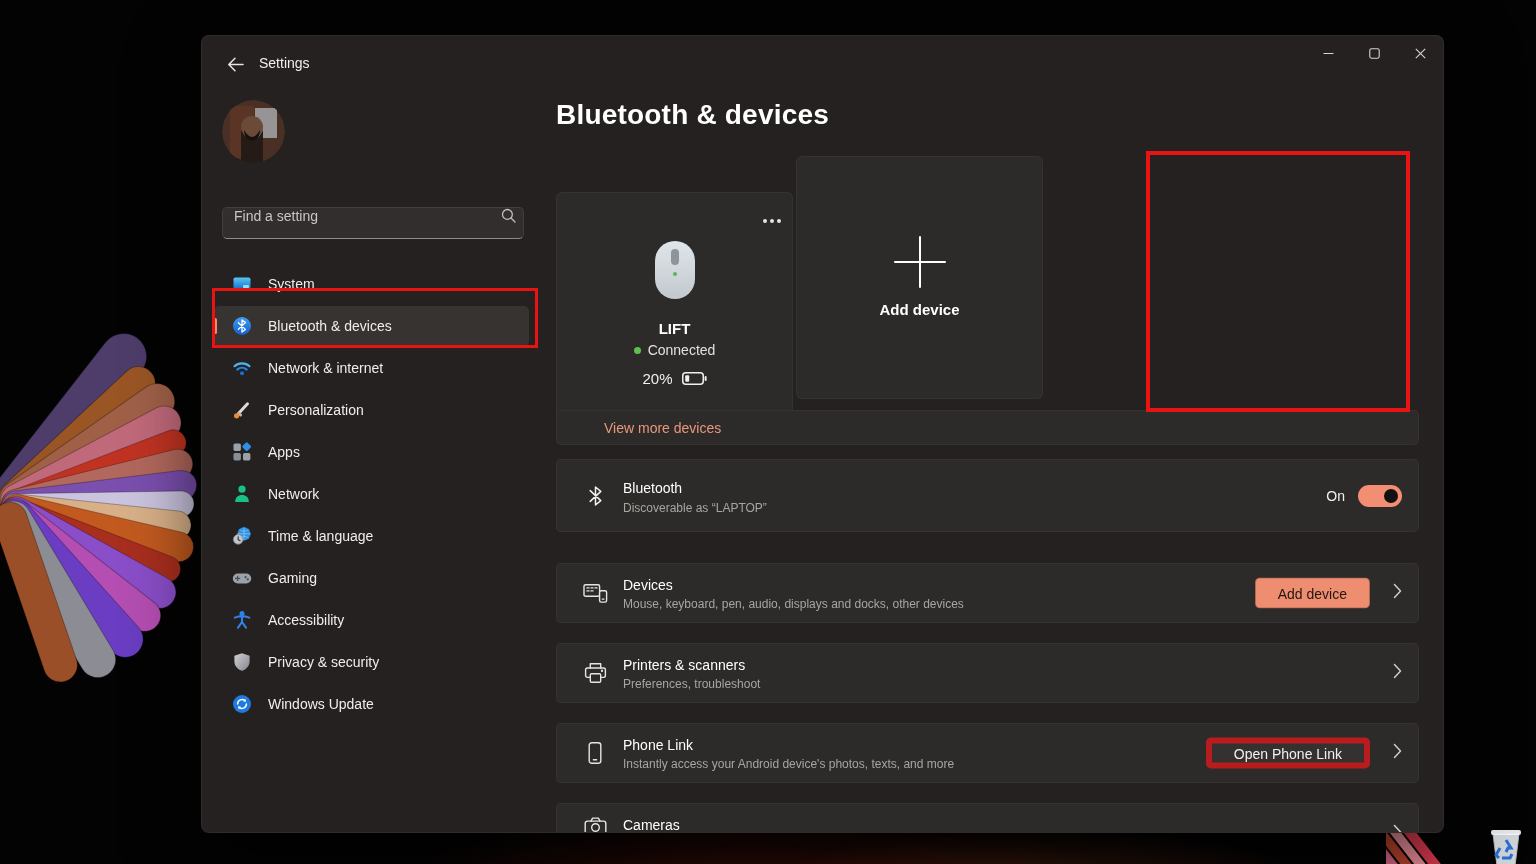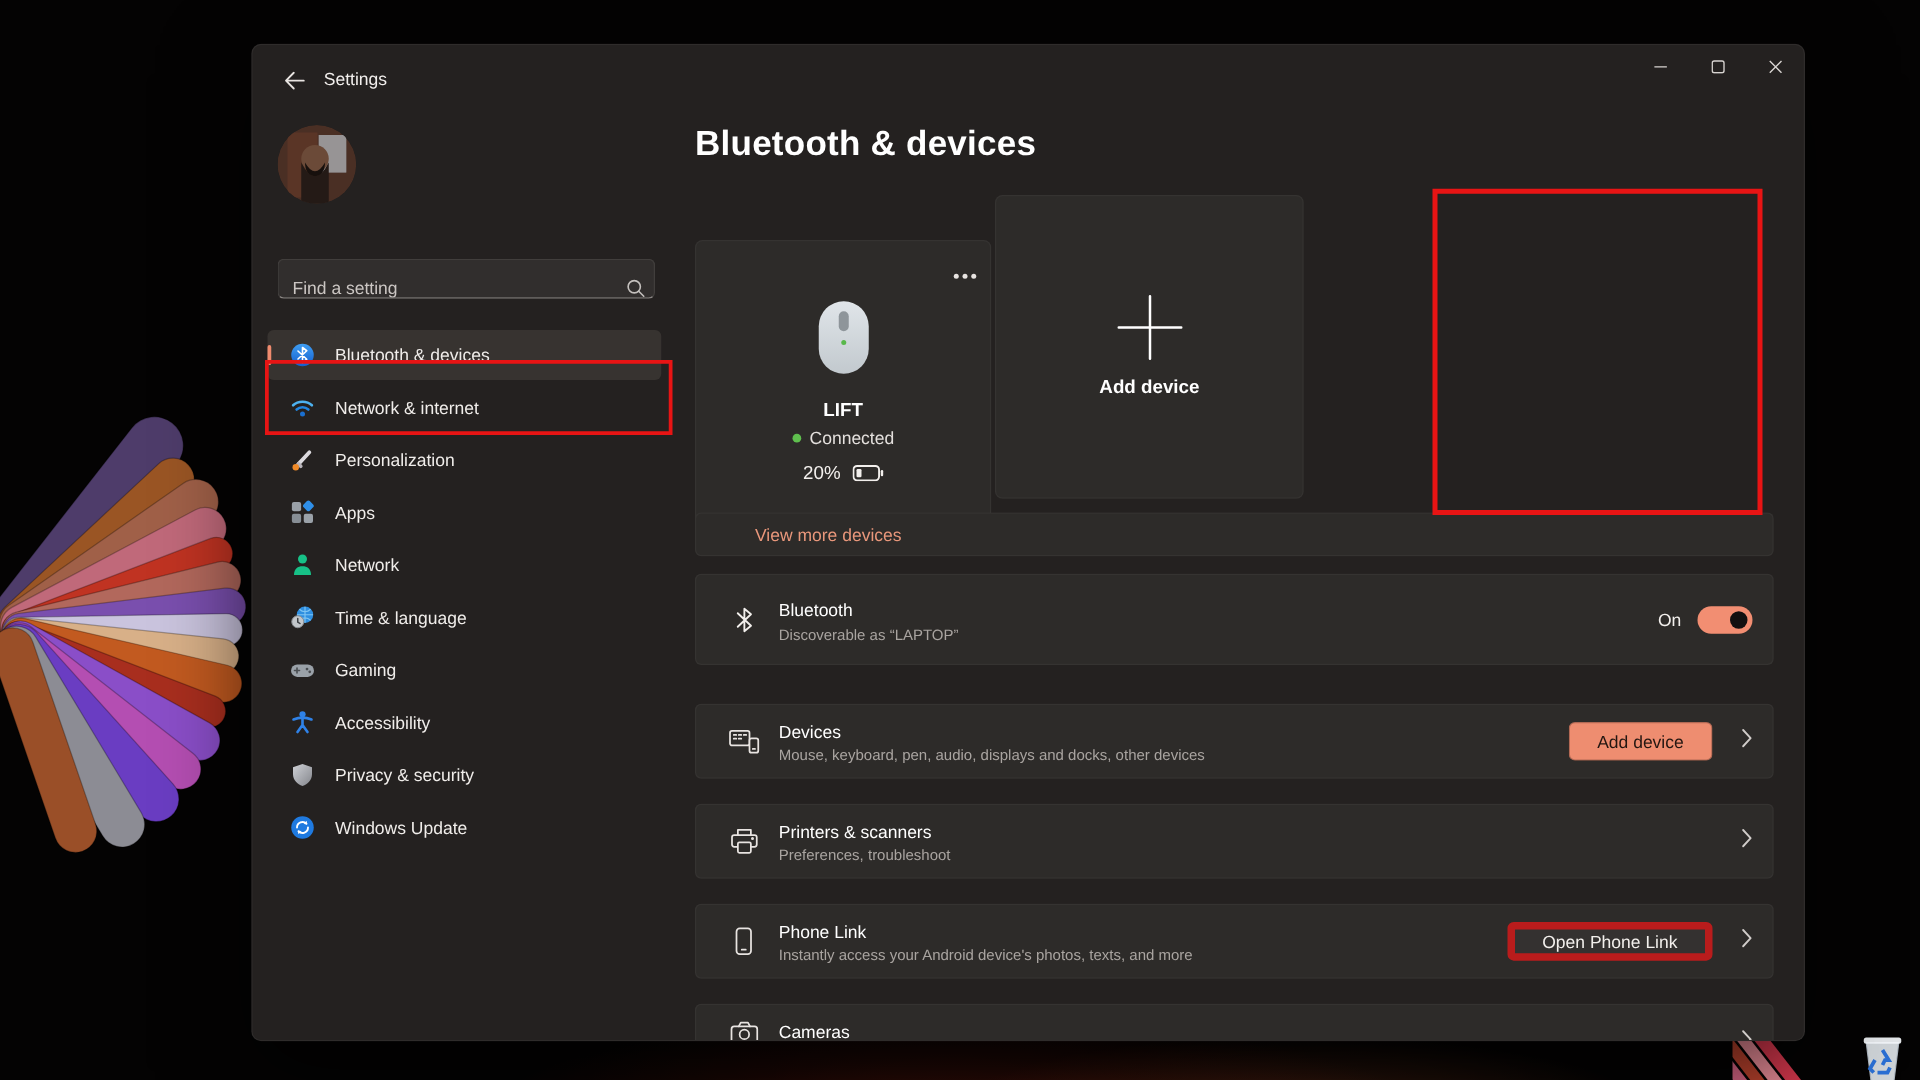--- a/index.html
+++ b/index.html
@@ -22,21 +22,21 @@
   .titlebar{position:absolute;left:0;top:0;right:0;height:48px;}
   .back-btn{position:absolute;left:16px;top:15px;width:34px;height:26px;display:flex;align-items:center;justify-content:center;border-radius:4px;cursor:pointer;}
   .win-title{position:absolute;left:57px;top:19px;font-size:14px;color:#f2efed;}
   .caption-btns{position:absolute;right:0;top:0;display:flex;}
   .cap{width:46px;height:34px;display:flex;align-items:center;justify-content:center;cursor:pointer;}
 
   
   .sidebar{position:absolute;left:0;top:48px;width:340px;bottom:0;}
   .avatar{position:absolute;left:20px;top:16px;width:63px;height:63px;border-radius:50%;overflow:hidden;cursor:pointer;}
   .searchbox{position:absolute;left:20px;top:123px;width:302px;height:32px;background:#312e2d;
-    border:1px solid #413e3c;border-bottom:1px solid #8f8b88;border-radius:5px;box-sizing:border-box;display:flex;align-items:flex-end;}
+    border:1px solid #413e3c;border-bottom:1px solid #8f8b88;border-radius:5px;box-sizing:border-box;display:flex;align-items:flex-start;}
   .searchbox input{flex:1;background:transparent;border:0;outline:0;color:#e8e4e1;font-size:14px;padding:0 8px 0 11px;font-family:inherit;}
   .searchbox input::placeholder{color:#cbc6c3;}
   .search-ic{width:30px;display:flex;justify-content:center;}
   .nav{position:absolute;left:0;top:178px;right:0;}
   .nav-item{position:relative;height:40px;margin:2px 13px 2px 12px;border-radius:5px;display:flex;align-items:center;padding-left:18px;cursor:pointer;color:#f0edea;font-size:14px;}
   .nav-item.selected{background:#373330;}
   .nav-item.selected .pill{position:absolute;left:0;top:12px;width:3px;height:16px;border-radius:2px;background:#f08b6e;}
   .nav-ico{width:20px;height:20px;margin-right:16px;display:flex;align-items:center;justify-content:center;flex:none;}
 
   
@@ -187,20 +187,35 @@
         <span class="search-ic">
           <svg width="15" height="15" viewBox="0 0 15 15">
               <circle cx="6.4" cy="6.4" r="4.9" stroke="#c4c0bd" stroke-width="1.3" fill="none"></circle>
               <path d="M10 10 L14 14" stroke="#c4c0bd" stroke-width="1.3" stroke-linecap="round"></path>
             </svg>
         </span>
       </div>
 
       <div class="nav">
 
+        <div class="nav-item">
+          <span class="nav-ico">
+            <svg width="20" height="20" viewBox="0 0 20 20">
+                <defs>
+                  <linearGradient id="gsys" x1="0" y1="0" x2="0" y2="1">
+                    <stop offset="0" stop-color="#55c8f2"></stop>
+                    <stop offset="1" stop-color="#1a6fd0"></stop>
+                  </linearGradient>
+                </defs>
+            <rect x="1.5" y="3.5" width="17" height="11.5" rx="1.8" fill="url(#gsys)"></rect>
+                <rect x="11" y="11" width="6" height="3" rx="1" fill="#8fe0fa"></rect>
+              </svg>
+          </span>
+          <span class="nav-label">System</span>
+        </div>
 
         <div class="nav-item selected">
           <span class="pill"></span>
           <span class="nav-ico">
             <svg width="20" height="20" viewBox="0 0 20 20">
                 <defs>
                   <linearGradient id="gbt" x1="0" y1="0" x2="0" y2="1">
                     <stop offset="0" stop-color="#3f9ef2"></stop>
                     <stop offset="1" stop-color="#135fd0"></stop>
                   </linearGradient>

